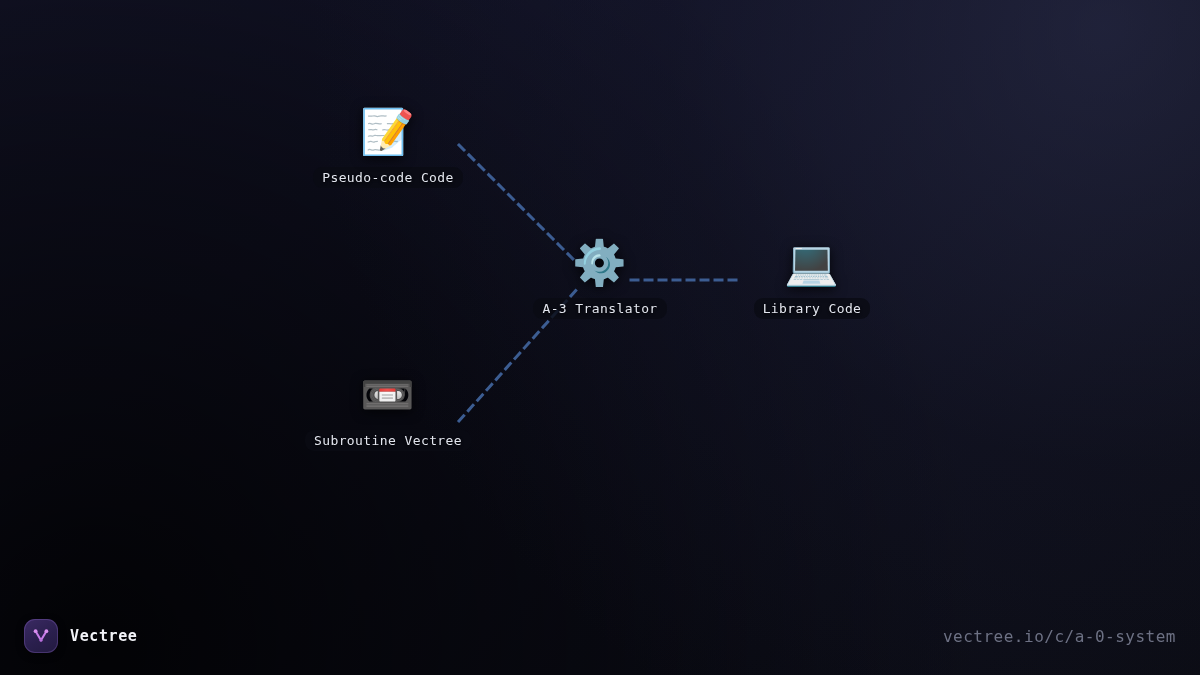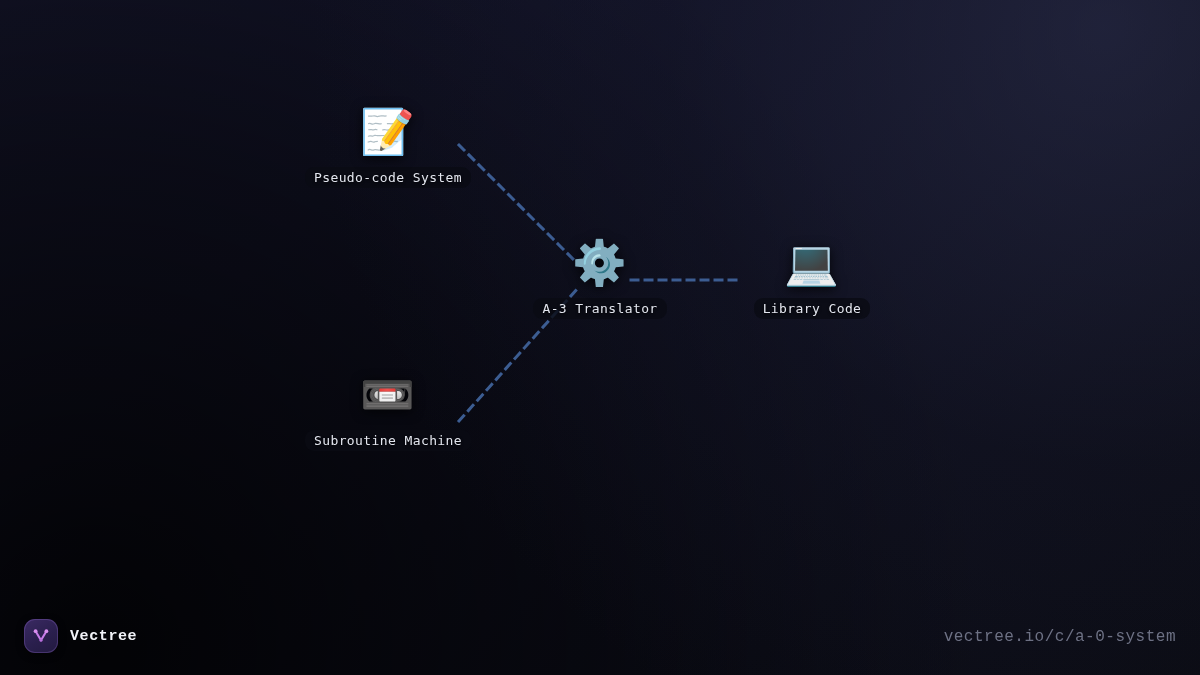--- a/index.html
+++ b/index.html
@@ -53,21 +53,20 @@
 
   
   #footer {
     position:absolute;
     left:0; bottom:0;
     width:1200px; height:120px;
     padding:0 24px 22px 24px;
     display:flex;
     align-items:flex-end;
     justify-content:space-between;
-    font-family:Liberation Mono, monospace;
   }
   #brand-block { display:flex; flex-direction:column; gap:9px; }
   #brand-row { display:flex; align-items:center; gap:12px; }
   #logo-mark {
     width:34px; height:34px;
     border-radius:11px;
     background:linear-gradient(150deg,#3b2a63 0%,#2a1f4d 55%,#221a3f 100%);
     box-shadow:inset 0 0 0 1px rgba(150,110,210,0.30), 0 2px 7px rgba(0,0,0,0.55);
     display:flex; align-items:center; justify-content:center;
   }
@@ -89,26 +88,26 @@
 <div id="stage">
 
   <svg id="edges" viewBox="0 0 1200 675" xmlns="http://www.w3.org/2000/svg">
     <line x1="459" y1="145" x2="578" y2="264" stroke="#3c5d92" stroke-width="3" stroke-dasharray="7 7" stroke-linecap="square"></line>
     <line x1="459" y1="421" x2="578" y2="288" stroke="#3c5d92" stroke-width="3" stroke-dasharray="7 7" stroke-linecap="square"></line>
     <line x1="631" y1="280" x2="743" y2="280" stroke="#3c5d92" stroke-width="3" stroke-dasharray="7 7" stroke-linecap="square"></line>
   </svg>
 
   <div class="node" style="left:388px; top:148px;">
     <div class="node-icon">📝</div>
-    <div class="node-label">Pseudo-code System</div>
+    <div class="node-label">Pseudo-code Code</div>
   </div>
 
   <div class="node" style="left:388px; top:411px;">
     <div class="node-icon">📼</div>
-    <div class="node-label">Subroutine Machine</div>
+    <div class="node-label">Subroutine Vectree</div>
   </div>
 
   <div class="node" style="left:600px; top:279px;">
     <div class="node-icon">⚙️</div>
     <div class="node-label">A-3 Translator</div>
   </div>
 
   <div class="node" style="left:812px; top:279px;">
     <div class="node-icon">💻</div>
     <div class="node-label">Library Code</div>

